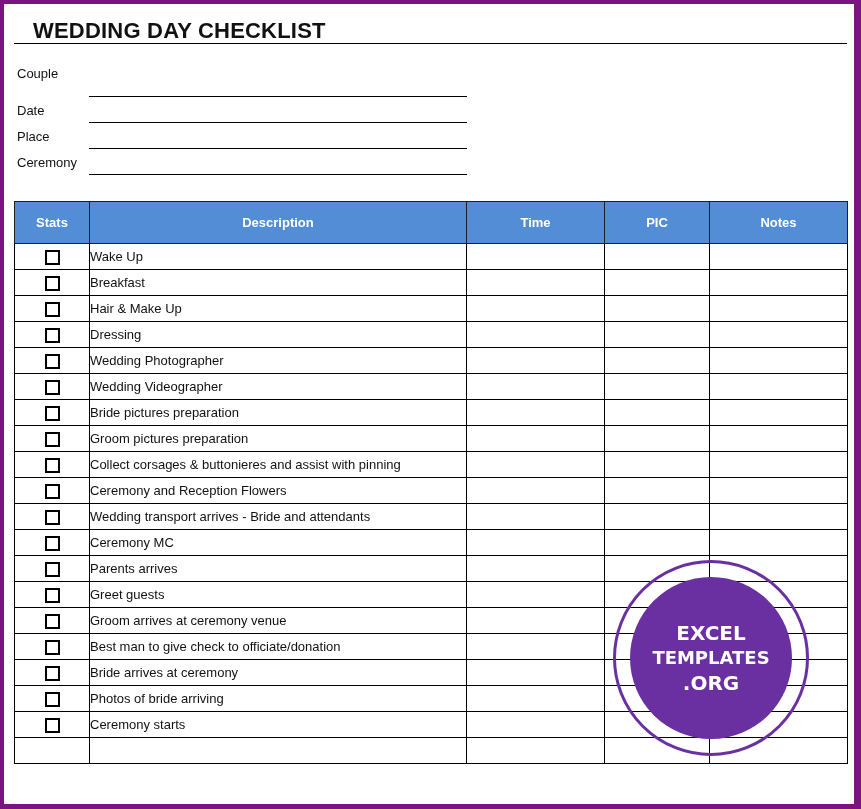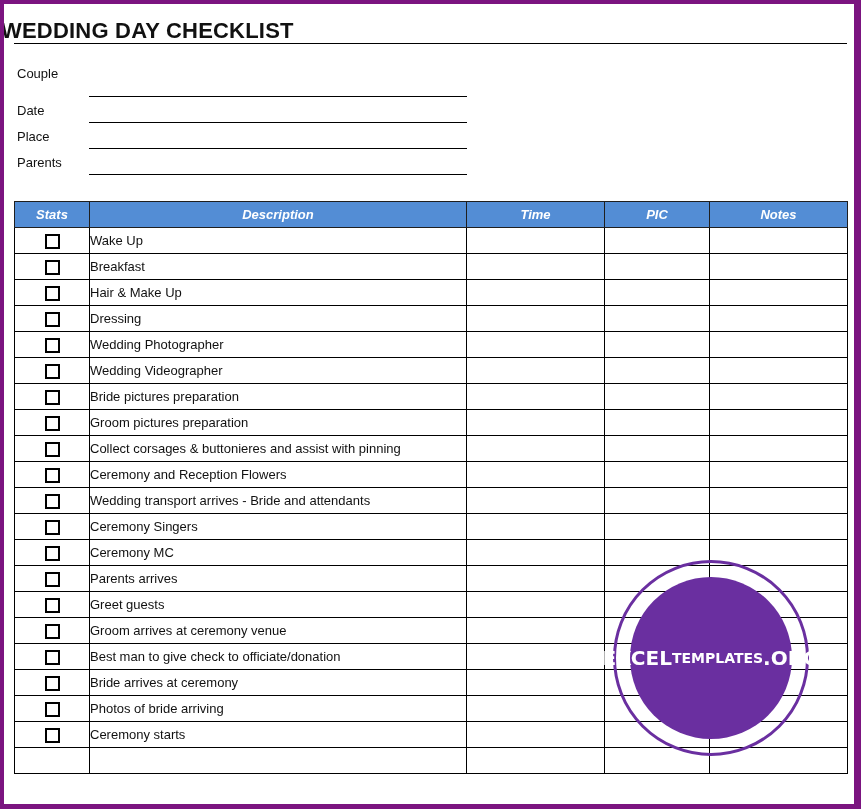--- a/index.html
+++ b/index.html
@@ -13,21 +13,21 @@
       position: absolute; left: 0; top: 0; width: 861px; height: 809px;
       box-sizing: border-box;
       border-top: 4px solid #7b1480;
       border-left: 4px solid #7b1480;
       border-bottom: 5px solid #7b1480;
       border-right: 7px solid #7b1480;
       pointer-events: none;
       z-index: 10;
     }
     .title {
-      position: absolute; left: 1px; top: 18px;
+      position: absolute; left: 33px; top: 18px;
       font-size: 22px; font-weight: bold; color: #111;
       letter-spacing: 0.2px;
     }
     .title-rule {
       position: absolute; left: 14px; top: 43px; width: 833px; height: 0;
       border-top: 1px solid #000;
     }
     .info-label {
       position: absolute; left: 17px; font-size: 13px; color: #111;
     }
@@ -38,24 +38,23 @@
     table.checklist {
       position: absolute; left: 14px; top: 201px;
       border-collapse: collapse;
       table-layout: fixed;
       width: 833px;
     }
     table.checklist th {
       background: #538dd5;
       color: #ffffff;
       font-size: 13px; font-weight: bold;
-      height: 25px; padding: 0;
+      height: 25px; padding: 8px;
       border: 1px solid #1f1f1f;
       text-align: center;
-      font-style: italic;
     }
     table.checklist td {
       height: 25px; padding: 0;
       border: 1px solid #000;
       font-size: 13px; color: #111;
       background: #fff;
     }
     td.stats-cell { text-align: center; }
     td.desc-cell { padding-left: 12px; white-space: nowrap; overflow: hidden; }
     .checkbox {
@@ -68,45 +67,45 @@
       width: 196px; height: 196px; border-radius: 50%;
       border: 3px solid #6a2fa0;
       box-sizing: border-box;
       z-index: 5;
       display: flex; align-items: center; justify-content: center;
       background: transparent;
     }
     .logo-inner {
       width: 162px; height: 162px; border-radius: 50%;
       background: #6a2fa0;
-      display: flex; flex-direction: row; align-items: center; justify-content: center;
+      display: flex; flex-direction: column; align-items: center; justify-content: center;
       color: #fff; font-weight: bold;
       font-family: "DejaVu Sans", sans-serif;
       line-height: 1.3;
     }
     .logo-inner span { display: block; text-align: center; }
     .logo-l1 { font-size: 20px; }
-    .logo-l2 { font-size: 14px; }
+    .logo-l2 { font-size: 18px; }
     .logo-l3 { font-size: 20px; }
   </style>
 </head>
 <body>
 
 <div class="frame"></div>
 
 <div class="title">WEDDING DAY CHECKLIST</div>
 <div class="title-rule"></div>
 
 <div class="info-label" style="top:66px;">Couple</div>
 <div class="info-line" style="top:96px;"></div>
 <div class="info-label" style="top:103px;">Date</div>
 <div class="info-line" style="top:122px;"></div>
 <div class="info-label" style="top:129px;">Place</div>
 <div class="info-line" style="top:148px;"></div>
-<div class="info-label" style="top:155px;">Parents</div>
+<div class="info-label" style="top:155px;">Ceremony</div>
 <div class="info-line" style="top:174px;"></div>
 
 <table class="checklist">
   <colgroup>
     <col style="width:75px">
     <col style="width:377px">
     <col style="width:138px">
     <col style="width:105px">
     <col style="width:138px">
   </colgroup>
@@ -192,27 +191,20 @@
       </tr>
       <tr>
         <td class="stats-cell"><span class="checkbox"></span></td>
         <td class="desc-cell">Wedding transport arrives - Bride and attendants</td>
         <td></td>
         <td></td>
         <td></td>
       </tr>
       <tr>
         <td class="stats-cell"><span class="checkbox"></span></td>
-        <td class="desc-cell">Ceremony Singers</td>
-        <td></td>
-        <td></td>
-        <td></td>
-      </tr>
-      <tr>
-        <td class="stats-cell"><span class="checkbox"></span></td>
         <td class="desc-cell">Ceremony MC</td>
         <td></td>
         <td></td>
         <td></td>
       </tr>
       <tr>
         <td class="stats-cell"><span class="checkbox"></span></td>
         <td class="desc-cell">Parents arrives</td>
         <td></td>
         <td></td>

